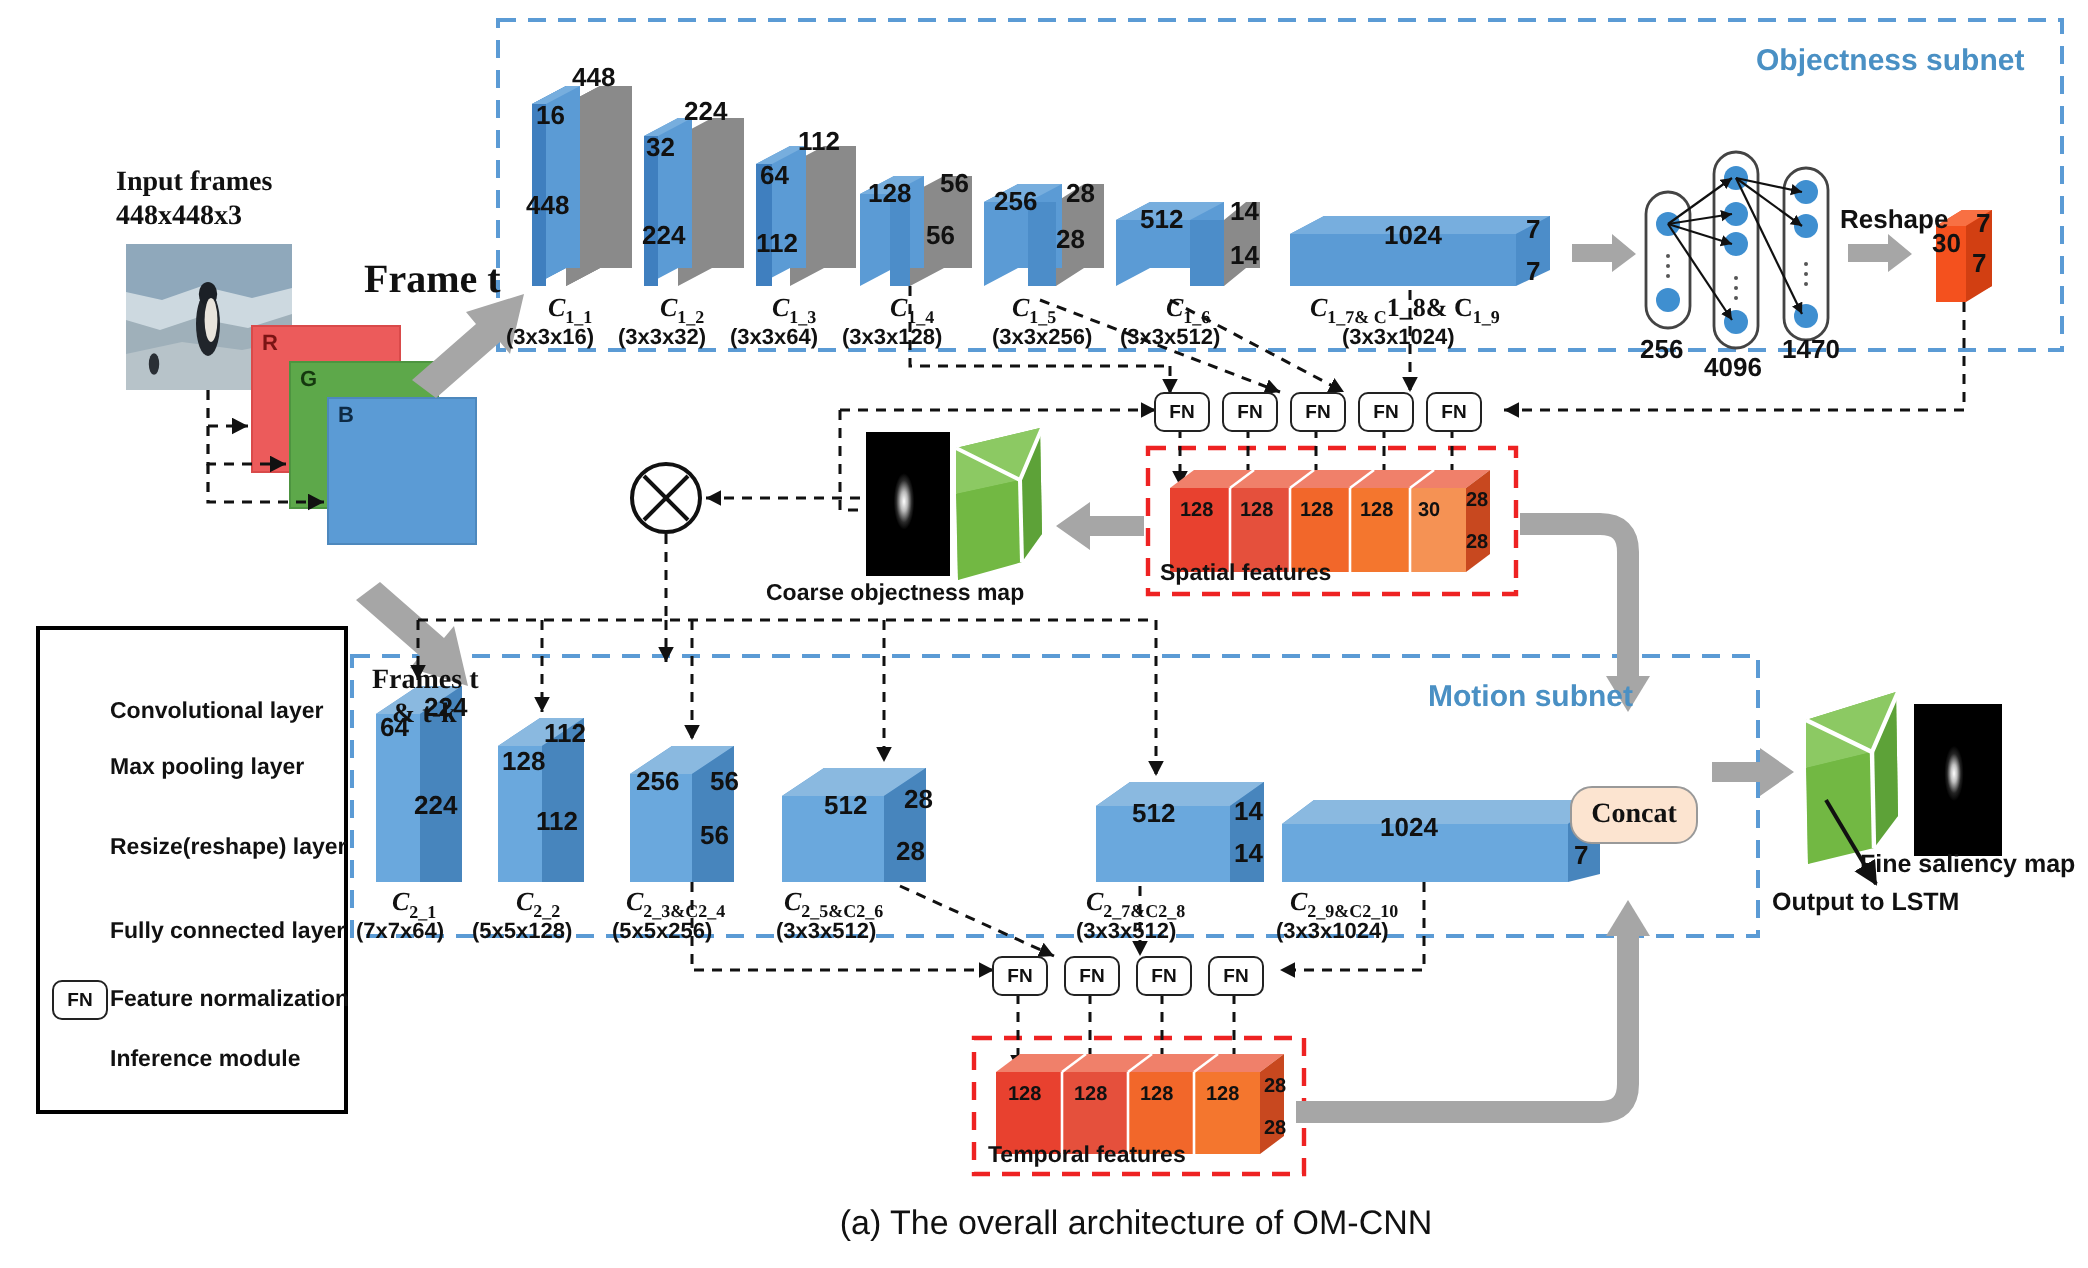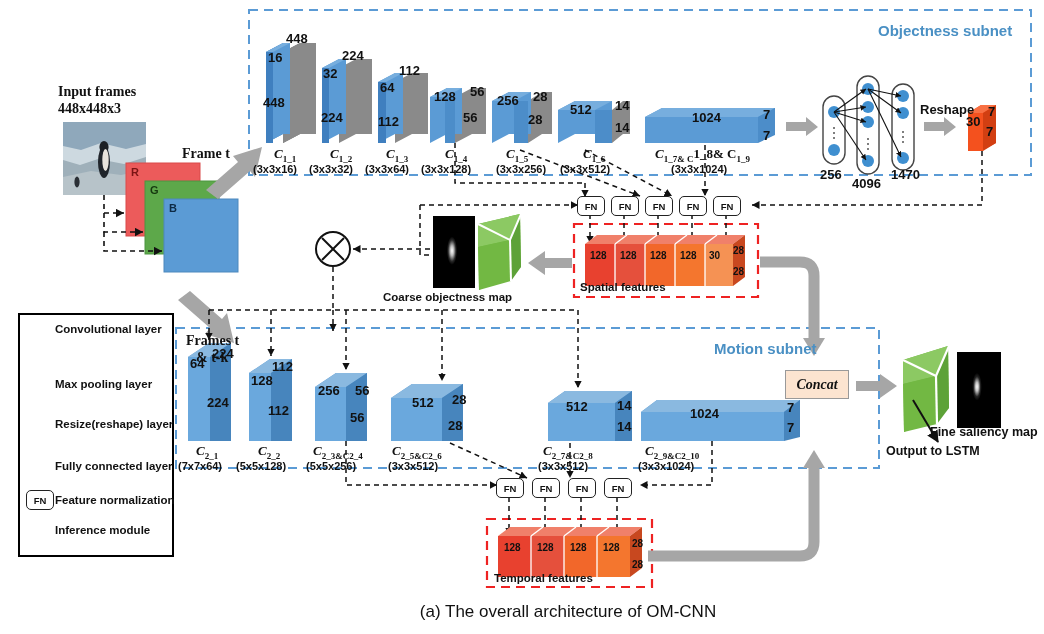--- a/index.html
+++ b/index.html
@@ -15,24 +15,24 @@
           font-weight:bold;font-size:13px;color:#111;white-space:nowrap;}
   .csub{position:absolute;font-family:"Liberation Sans",sans-serif;font-weight:bold;
         font-size:11px;color:#111;white-space:nowrap;}
   .fn{position:absolute;width:26px;height:18px;border:1.6px solid #222;border-radius:5px;
       background:#fff;font-size:9.5px;font-weight:bold;color:#111;
       display:flex;align-items:center;justify-content:center;}
   .legend{position:absolute;border:2px solid #000;background:#fff;}
   .legend-txt{position:absolute;font-weight:bold;font-size:11.5px;color:#111;white-space:nowrap;}
   .caption{position:absolute;font-family:Liberation Sans, sans-serif;font-size:17px;color:#111;
            width:100%;text-align:center;padding-left:46px;}
-  .concat{position:absolute;background:#fce4d0;border:1.5px solid #999;border-radius:0;
+  .concat{position:absolute;background:#fce4d0;border:1.5px solid #999;border-radius:11px;
           display:flex;align-items:center;justify-content:center;
-          font-family:"Liberation Serif",serif;font-style:italic;font-weight:bold;
-          font-size:14px;color:#111;}
+          font-family:"Liberation Serif",serif;font-weight:bold;
+          font-size:14px;color:#111;margin-top:23px;}
   svg{position:absolute;left:0;top:0;overflow:visible;}
 </style>
 </head>
 <body>
 
 <div id="stage">
 
   <svg width="1044" height="634">
     <defs>
       <marker id="ah" markerWidth="7" markerHeight="7" refX="5.5" refY="3" orient="auto">
@@ -411,35 +411,35 @@
       <path d="M27,516 L45,511 L46,527 L28,533 z" fill="#72b843"></path>
       <path d="M27,516 L45,511 L41,519 L27,522 z" fill="#8cc963"></path>
       <path d="M41,519 L45,511 L46,527 L42,531 z" fill="#5da238"></path>
       <path d="M27,528 L45,523 L46,540 L28,546 z" fill="#72b843"></path>
       <path d="M27,528 L45,523 L41,531 L27,534 z" fill="#8cc963"></path>
       <path d="M41,531 L45,523 L46,540 L42,544 z" fill="#5da238"></path>
     </g>
   </svg>
 
   <div class="legend" style="left:18px;top:313px;width:152px;height:240px;"></div>
-  <div class="legend-txt" style="left:55px;top:323px;">Convolutional layer</div>
+  <div class="legend-txt" style="left:55px;top:350px;">Convolutional layer</div>
   <div class="legend-txt" style="left:55px;top:378px;">Max pooling layer</div>
   <div class="legend-txt" style="left:55px;top:418px;">Resize(reshape) layer</div>
   <div class="legend-txt" style="left:55px;top:460px;">Fully connected layer</div>
   <div class="legend-txt" style="left:55px;top:494px;">Feature normalization</div>
   <div class="legend-txt" style="left:55px;top:524px;">Inference module</div>
   <div class="fn" style="left:26px;top:490px;">FN</div>
 
   <div class="lbl serif" style="left:58px;top:84px;font-size:14px;">Input frames</div>
   <div class="lbl serif" style="left:58px;top:101px;font-size:14px;">448x448x3</div>
   <div class="lbl" style="left:131px;top:166px;font-size:11px;color:#7a1414;">R</div>
   <div class="lbl" style="left:150px;top:184px;font-size:11px;color:#15380f;">G</div>
   <div class="lbl" style="left:169px;top:202px;font-size:11px;color:#0d2a45;">B</div>
 
-  <div class="lbl serif" style="left:182px;top:146px;font-size:14px;">Frame t</div>
+  <div class="lbl serif" style="left:182px;top:129px;font-size:20px;">Frame t</div>
   <div class="lbl serif" style="left:186px;top:333px;font-size:14px;">Frames t</div>
   <div class="lbl serif" style="left:196px;top:350px;font-size:14px;">&amp; t-k</div>
 
   <div class="subnet-title" style="left:878px;top:22px;">Objectness subnet</div>
 
   <div class="num" style="left:286px;top:31px;font-size:13px;">448</div>
   <div class="num" style="left:268px;top:50px;font-size:13px;">16</div>
   <div class="num" style="left:263px;top:95px;font-size:13px;">448</div>
 
   <div class="num" style="left:342px;top:48px;font-size:13px;">224</div>

